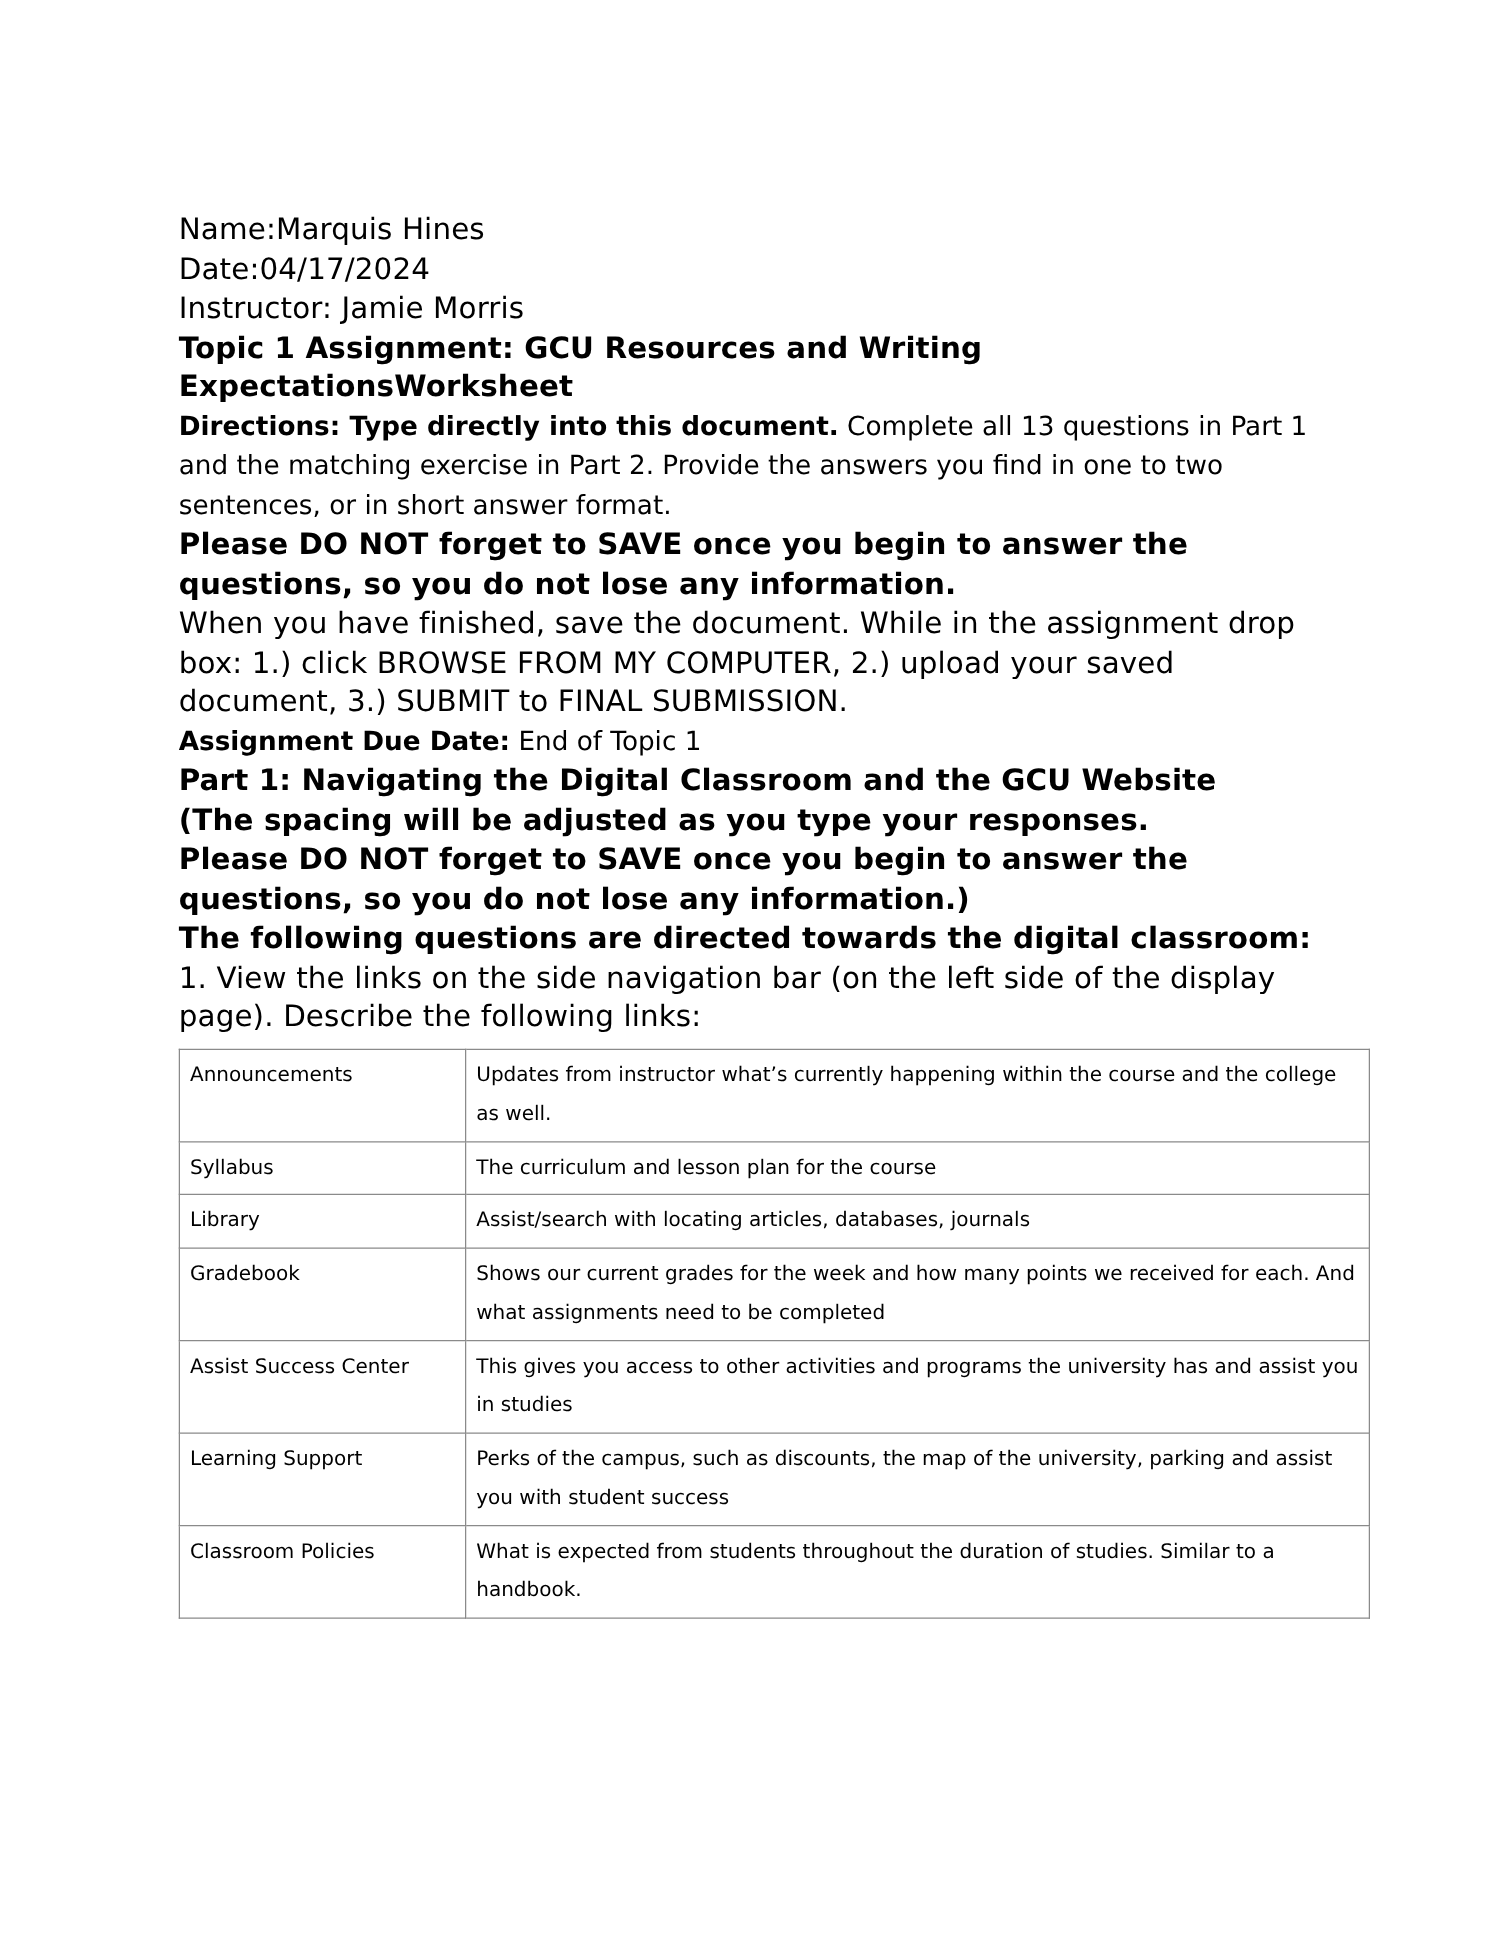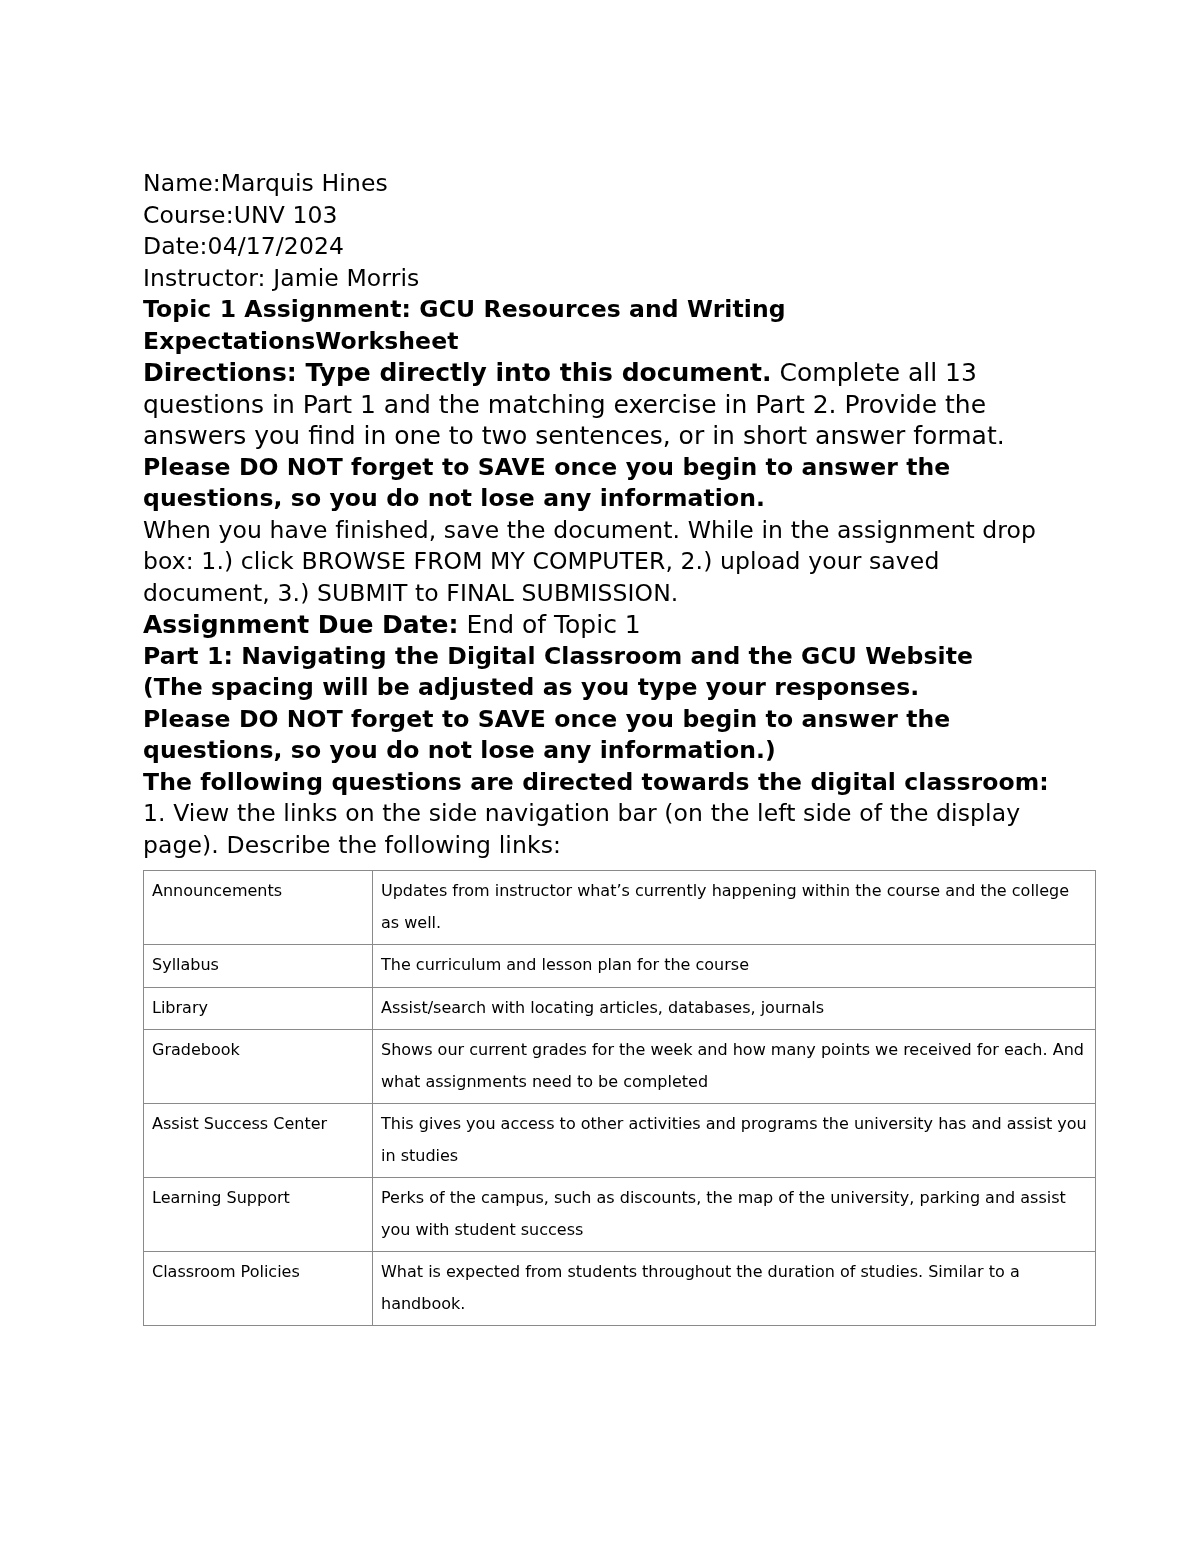--- a/index.html
+++ b/index.html
@@ -26,21 +26,21 @@
     letter-spacing: 0.1px;
     white-space: pre-wrap;
   }
   .bold {
     font-weight: bold;
   }
   .para {
     margin: 0;
   }
   .mixed {
-    font-size: 25px;
+    font-size: 21px;
     line-height: 31.5px;
     margin: 0;
   }
   .mixed .bold-run {
     font-weight: bold;
   }
   table.qtable {
     border-collapse: collapse;
     width: 918px;
     margin-top: 9px;
@@ -59,21 +59,20 @@
   table.qtable td.c2 {
     width: 706px;
   }
 </style>
 </head>
 <body>
 
 <div class="page">
 
   <p class="doc-line para">Name:Marquis Hines</p>
-  <p class="doc-line para">Course:UNV 103</p>
   <p class="doc-line para">Date:04/17/2024</p>
   <p class="doc-line para">Instructor: Jamie Morris</p>
 
   <p class="doc-line para bold">Topic 1 Assignment: GCU Resources and Writing</p>
   <p class="doc-line para bold">ExpectationsWorksheet</p>
 
   <p class="mixed"><span class="bold-run">Directions: Type directly into this document.</span><span> Complete all 13 questions in Part 1 and the matching exercise in Part 2. Provide the answers you find in one to two sentences, or in short answer format.</span></p>
 
   <p class="doc-line para bold">Please DO NOT forget to SAVE once you begin to answer the questions, so you do not lose any information.</p>
 

